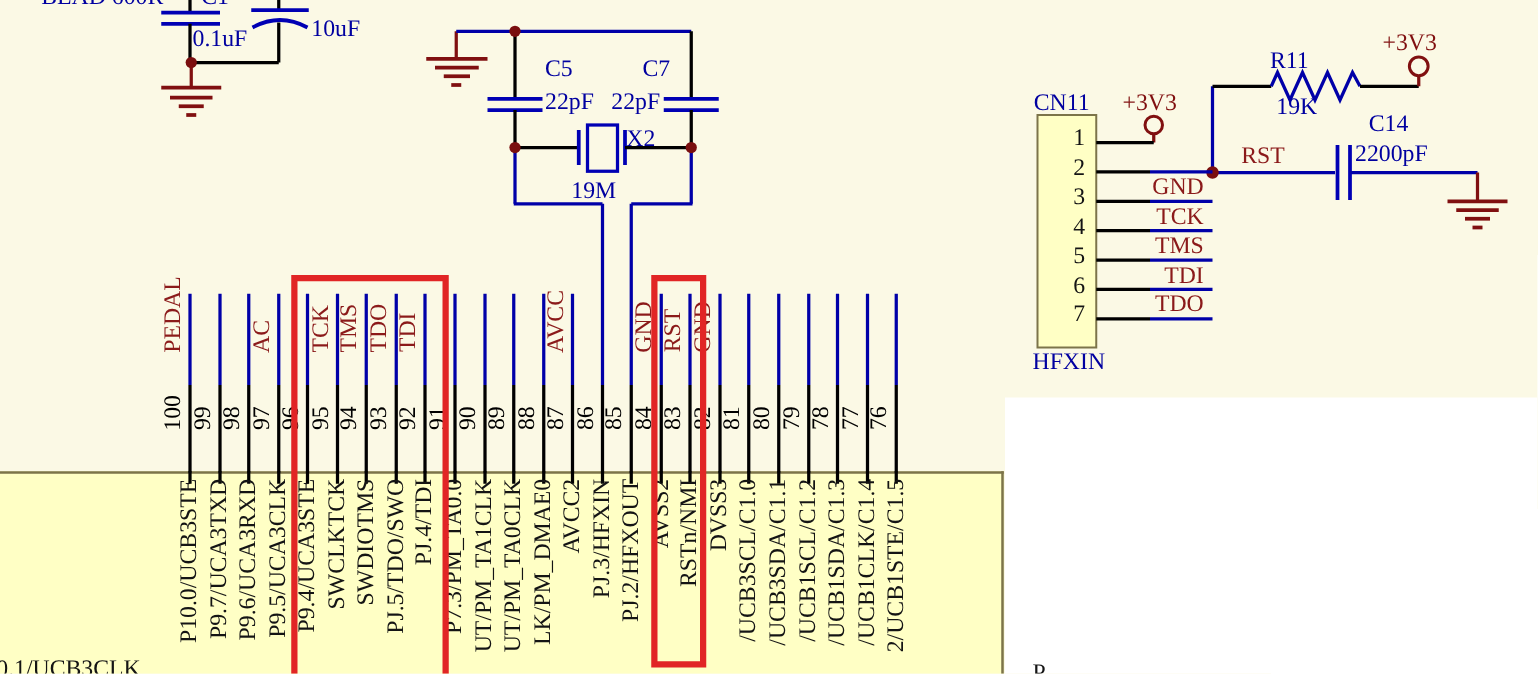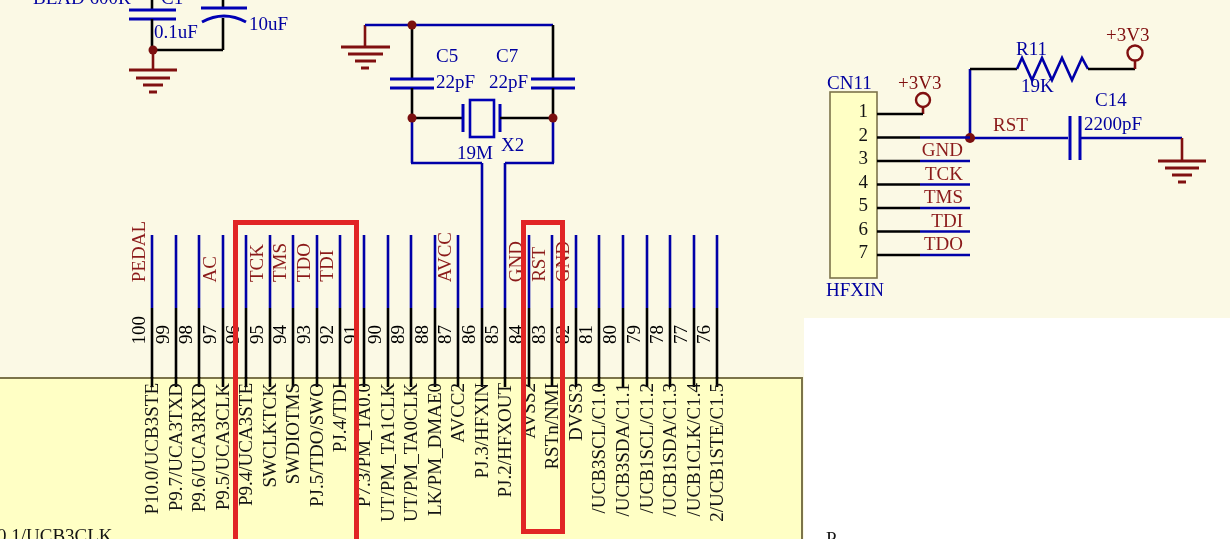--- a/index.html
+++ b/index.html
@@ -209,23 +209,23 @@
       </g>
   </svg>
 
   <div class="t c-blue" style="left:33px;top:-12px">BEAD 600R</div>
   <div class="t c-blue" style="left:161px;top:-12px">C1</div>
   <div class="t c-blue" style="left:154px;top:22px">0.1uF</div>
   <div class="t c-blue" style="left:249px;top:14px">10uF</div>
 
   <div class="t c-blue" style="left:436px;top:46px">C5</div>
   <div class="t c-blue" style="left:436px;top:72px">22pF</div>
-  <div class="t c-blue" style="left:496px;top:46px">C7</div>
+  <div class="t c-blue" style="left:514px;top:46px">C7</div>
   <div class="t c-blue" style="left:489px;top:72px">22pF</div>
-  <div class="t c-blue" style="left:501px;top:135px">X2</div>
+  <div class="t c-blue" style="left:501px;top:102px">X2</div>
   <div class="t c-blue" style="left:457px;top:143px">19M</div>
 
   <div class="t c-blue" style="left:827px;top:73px">CN11</div>
   <div class="t c-blue" style="left:826px;top:280px">HFXIN</div>
   <div class="t c-pwr" style="left:898px;top:73px">+3V3</div>
   <div class="t c-pwr" style="left:1106px;top:25px">+3V3</div>
   <div class="t c-blue" style="left:1016px;top:39px">R11</div>
   <div class="t c-blue" style="left:1021px;top:76px">19K</div>
   <div class="t c-net" style="left:993px;top:115px">RST</div>
   <div class="t c-blue" style="left:1095px;top:90px">C14</div>

